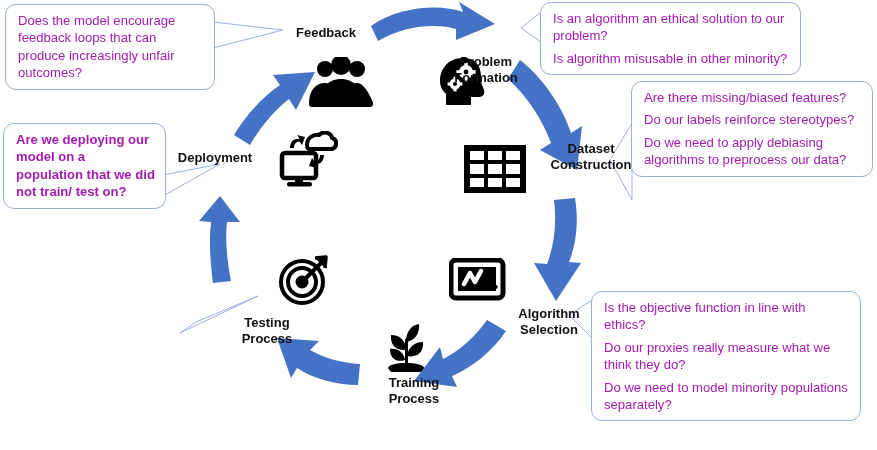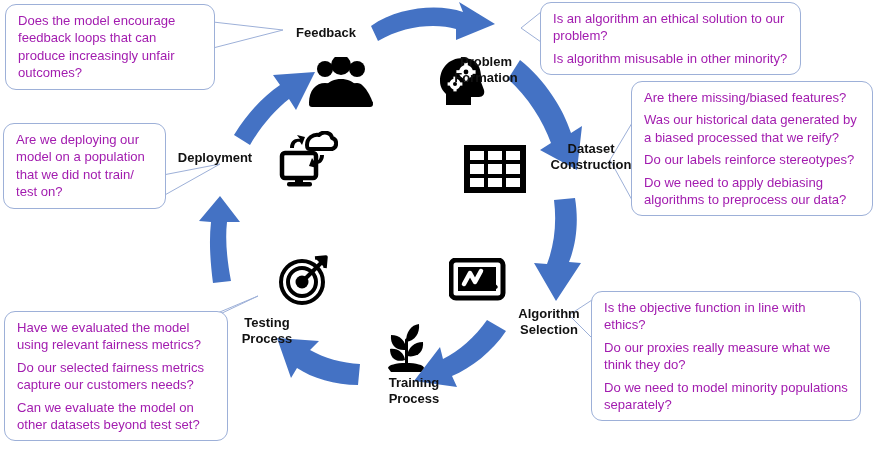--- a/index.html
+++ b/index.html
@@ -216,34 +216,28 @@
     <p>Does the model encourage feedback loops that can produce increasingly unfair outcomes?</p>
   </div>
 
   <div class="callout" style="left:540px; top:2px; width:261px;">
     <p>Is an algorithm an ethical solution to our problem?</p>
     <p>Is algorithm misusable in other minority?</p>
   </div>
 
   <div class="callout" style="left:631px; top:81px; width:242px;">
     <p>Are there missing/biased features?</p>
-    <p>Was our historical data generated by a biased processed that we reify?</p>
     <p>Do our labels reinforce stereotypes?</p>
     <p>Do we need to apply debiasing algorithms to preprocess our data?</p>
   </div>
 
   <div class="callout" style="left:591px; top:291px; width:270px;">
     <p>Is the objective function in line with ethics?</p>
     <p>Do our proxies really measure what we think they do?</p>
     <p>Do we need to model minority populations separately?</p>
   </div>
 
-  <div class="callout" style="left:4px; top:311px; width:224px;">
-    <p>Have we evaluated the model using relevant fairness metrics?</p>
-    <p>Do our selected fairness metrics capture our customers needs?</p>
-    <p>Can we evaluate the model on other datasets beyond test set?</p>
-  </div>
-
-  <div class="callout" style="left:3px; top:123px; width:163px;">
+
+  <div class="callout" style="left:3px; top:123px; width:163px;font-weight:bold;">
     <p>Are we deploying our model on a population that we did not train/ test on?</p>
   </div>
 
 </div>
 
 </body></html>

